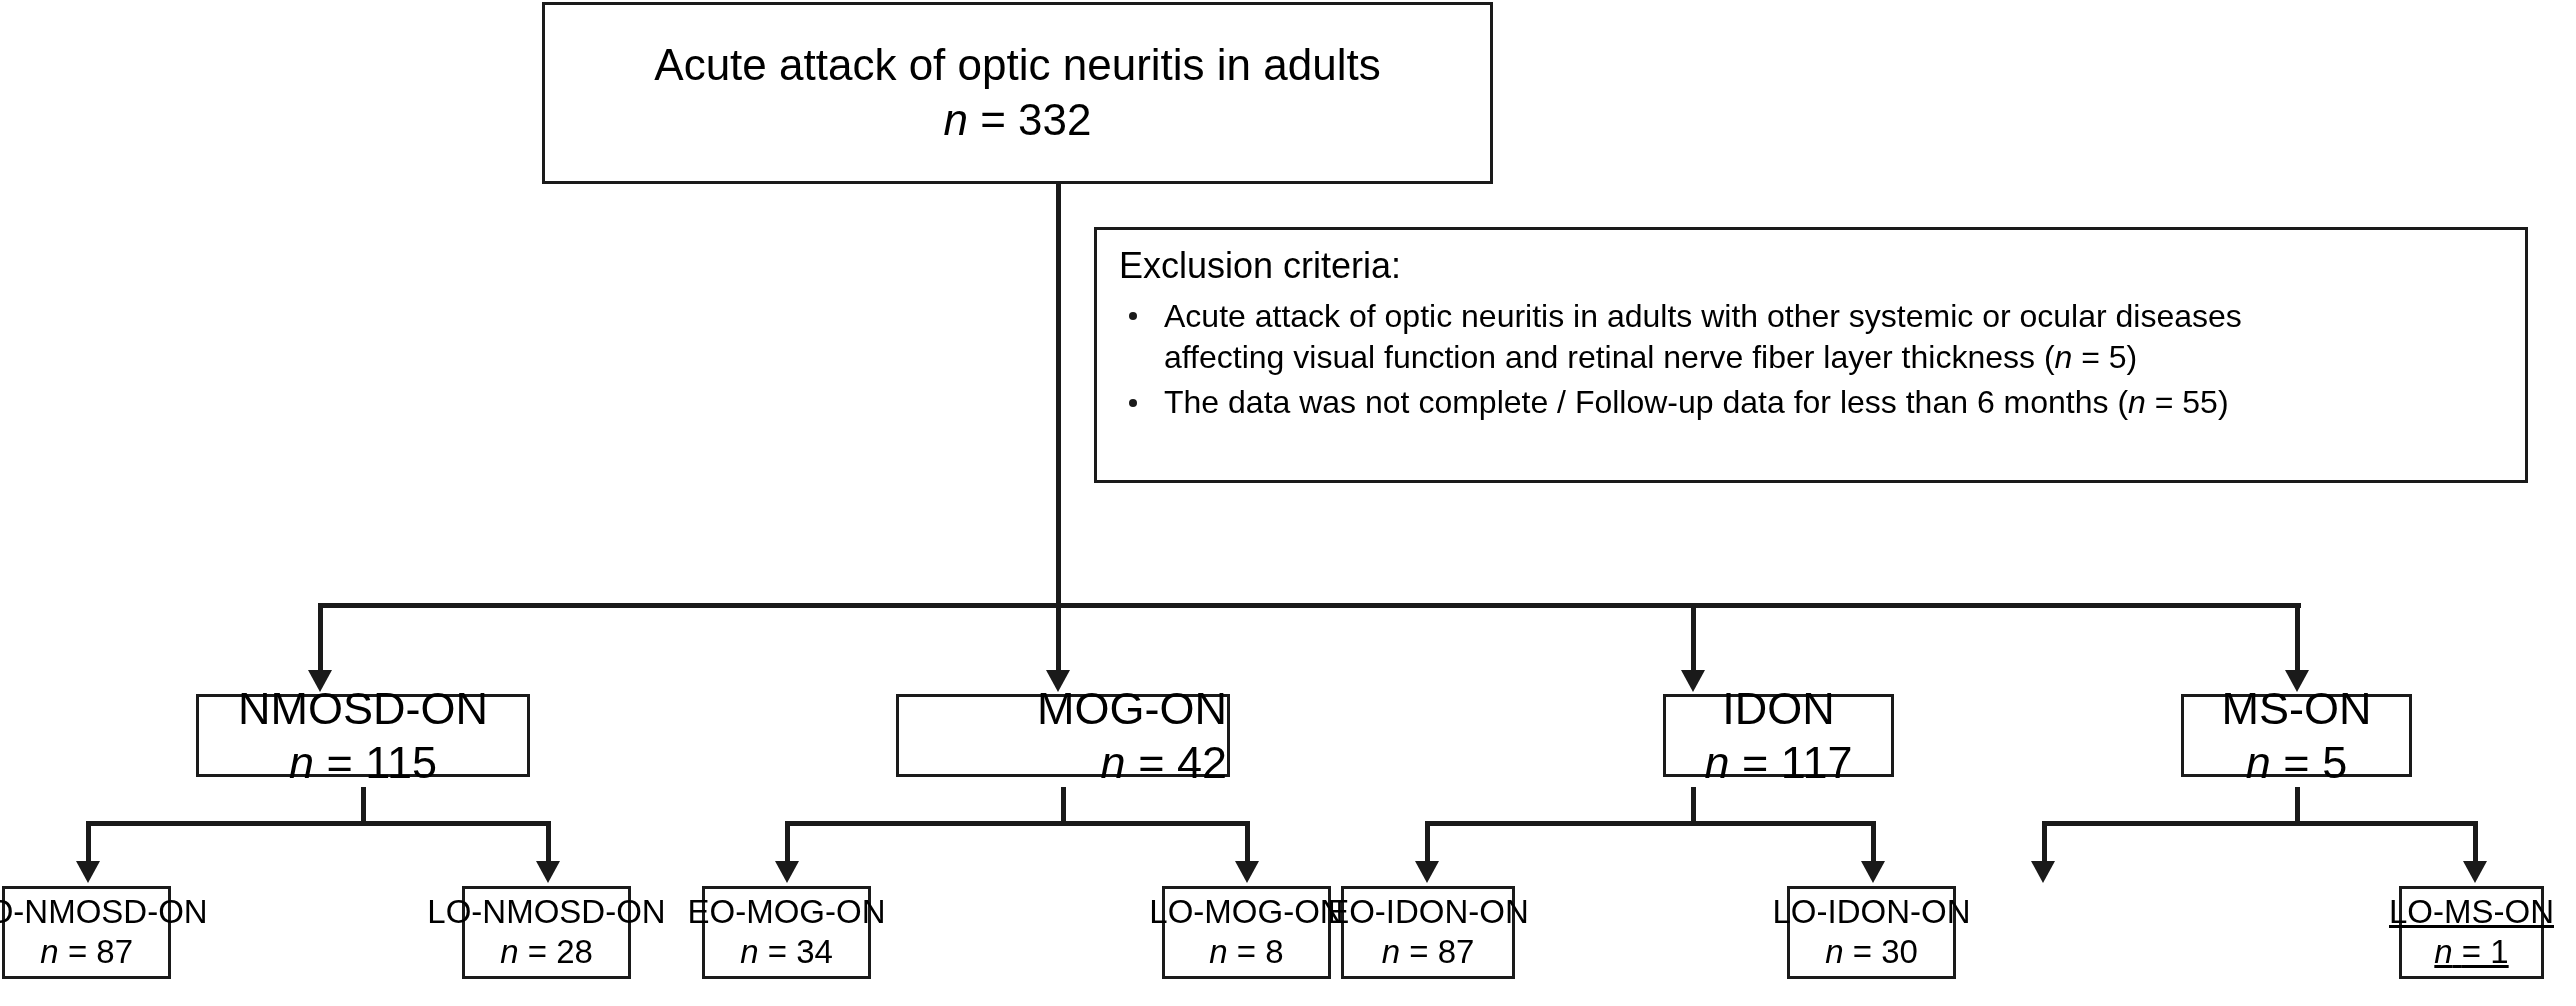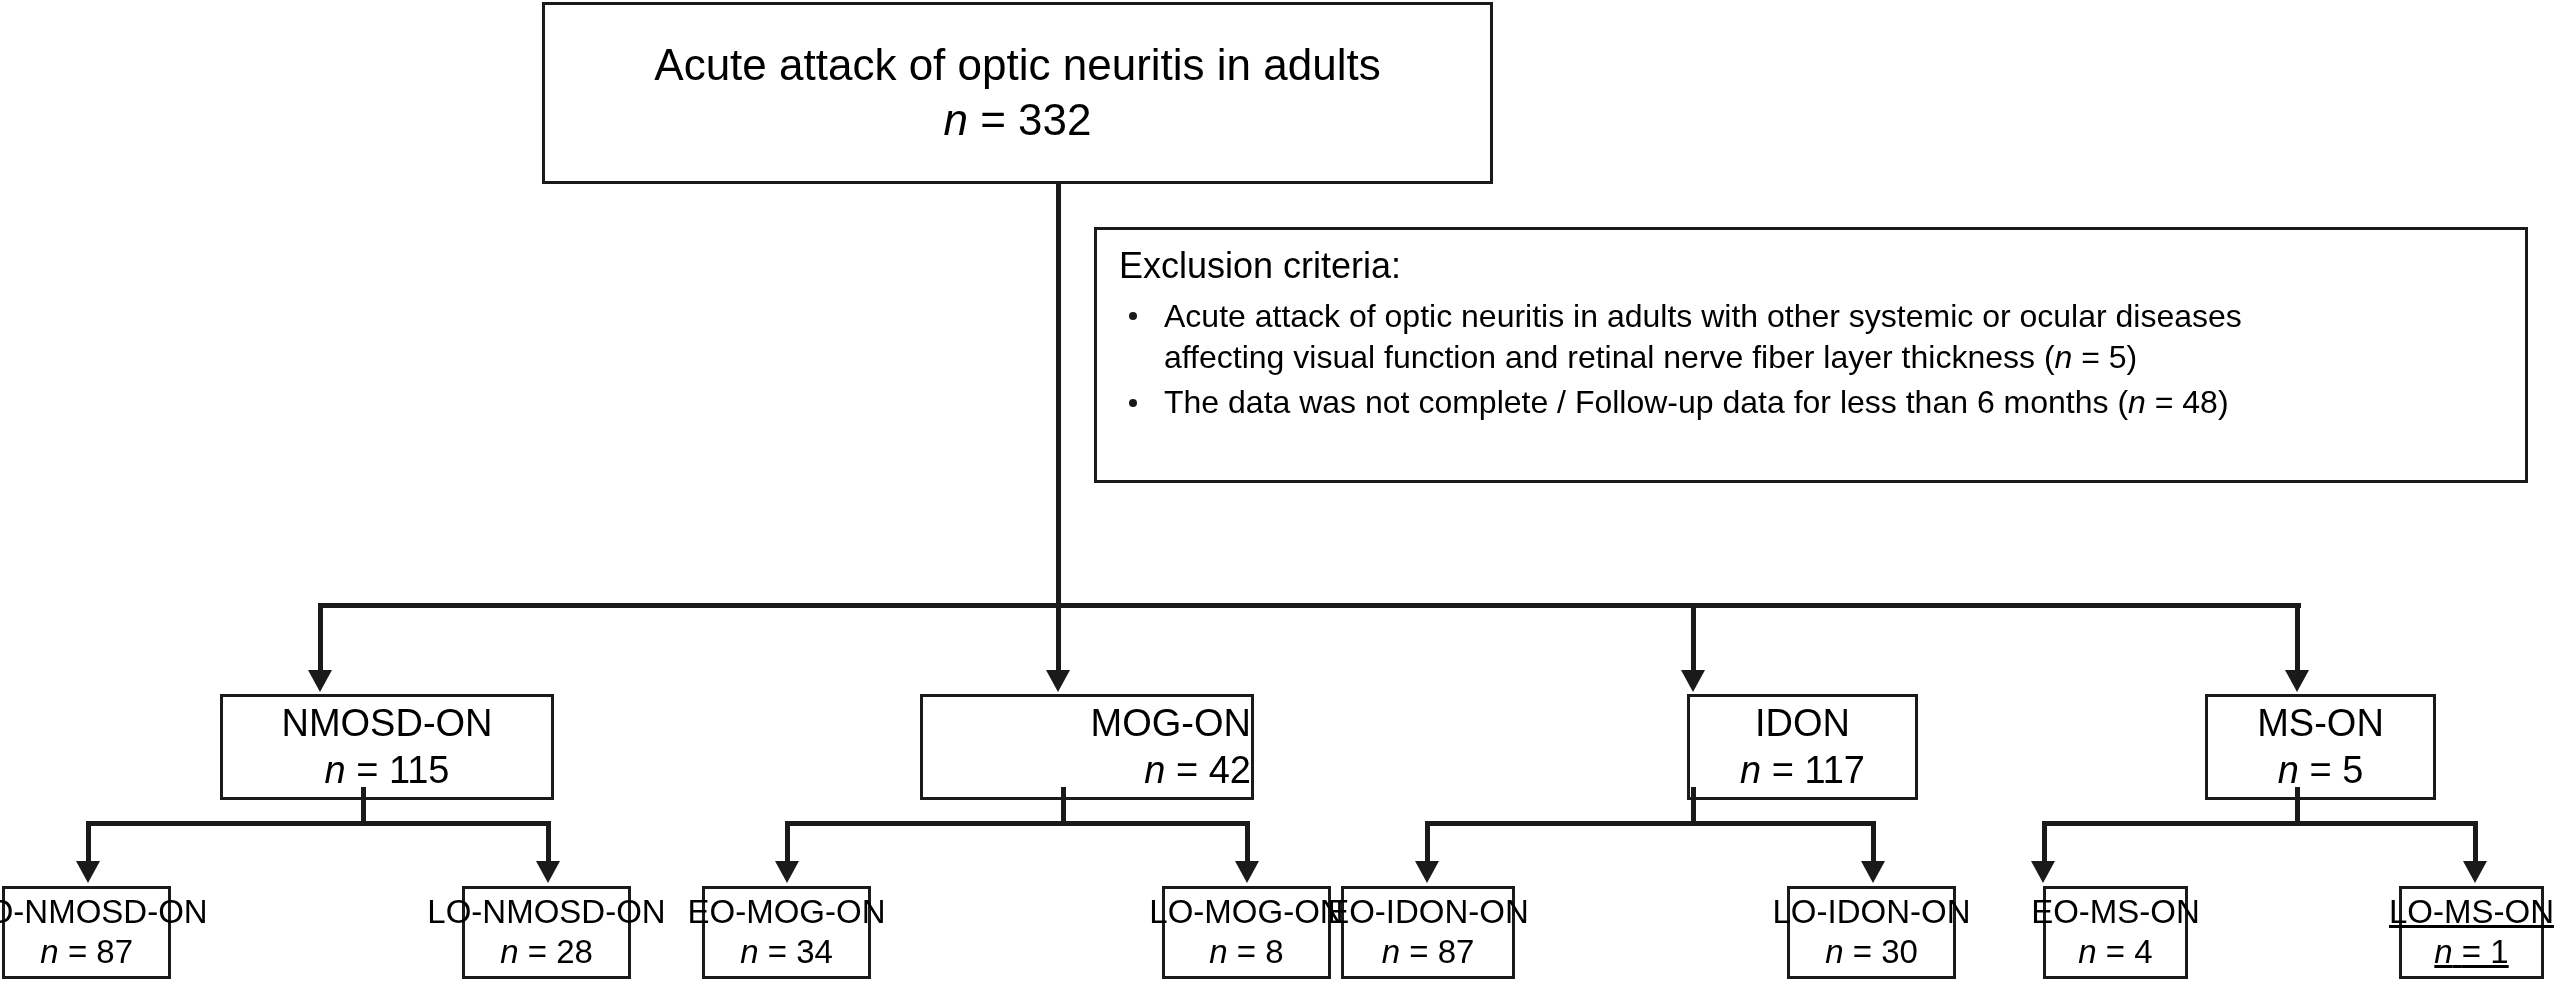--- a/index.html
+++ b/index.html
@@ -71,23 +71,22 @@
     left: 10.2px;
     top: 0.52em;
     width: 8px; height: 8px;
     background: #1a1a1a;
     border-radius: 50%;
   }
 
   
   .group-node {
     top: 694px;
-    height: 106px;
-    font-size: 38px;
-    margin-left: 24px;
+    height: 83px;
+    font-size: 45px;
   }
   .group-node .count { margin-top: 1.5px; }
 
   
   .leaf-node {
     top: 886px;
     height: 93px;
     font-size: 33px;
   }
   .leaf-node .count { margin-top: 1.5px; }
@@ -121,21 +120,21 @@
   <div class="node" id="exclusion-node">
     <div class="excl-title">Exclusion criteria:</div>
     <ul class="excl-list">
       <li>
         <span class="bullet"></span>
         <span>Acute attack of optic neuritis in adults with other systemic or ocular diseases</span><br>
         <span>affecting visual function and retinal nerve fiber layer thickness (</span><i>n</i><span> = 5)</span>
       </li>
       <li>
         <span class="bullet"></span>
-        <span>The data was not complete / Follow-up data for less than 6 months (</span><i>n</i><span> = 48)</span>
+        <span>The data was not complete / Follow-up data for less than 6 months (</span><i>n</i><span> = 55)</span>
       </li>
     </ul>
   </div>
 
   <div class="conn vline" style="left:1056px; top:182px; height:426px;"></div>
   <div class="conn hline" style="left:318px; top:603px; width:1983px;"></div>
 
   <div class="conn vline" style="left:318px; top:603px; height:69px;"></div>
   <div class="arrow-head" style="left:308px; top:670px;"></div>
 
@@ -219,24 +218,20 @@
   <div class="node leaf-node" style="left:1341px; width:174px;">
     <span class="label">EO-IDON-ON</span>
     <span class="count"><i>n</i> <span>= 87</span></span>
   </div>
 
   <div class="node leaf-node" style="left:1787px; width:169px;">
     <span class="label">LO-IDON-ON</span>
     <span class="count"><i>n</i> <span>= 30</span></span>
   </div>
 
-  <div class="node leaf-node" style="left:2043px; width:145px;">
-    <span class="label">EO-MS-ON</span>
-    <span class="count"><i>n</i> <span>= 4</span></span>
-  </div>
 
   <div class="node leaf-node" style="left:2399px; width:145px;text-decoration:underline;">
     <span class="label">LO-MS-ON</span>
     <span class="count"><i>n</i> <span>= 1</span></span>
   </div>
 
 </div>
 
 
 </body></html>

